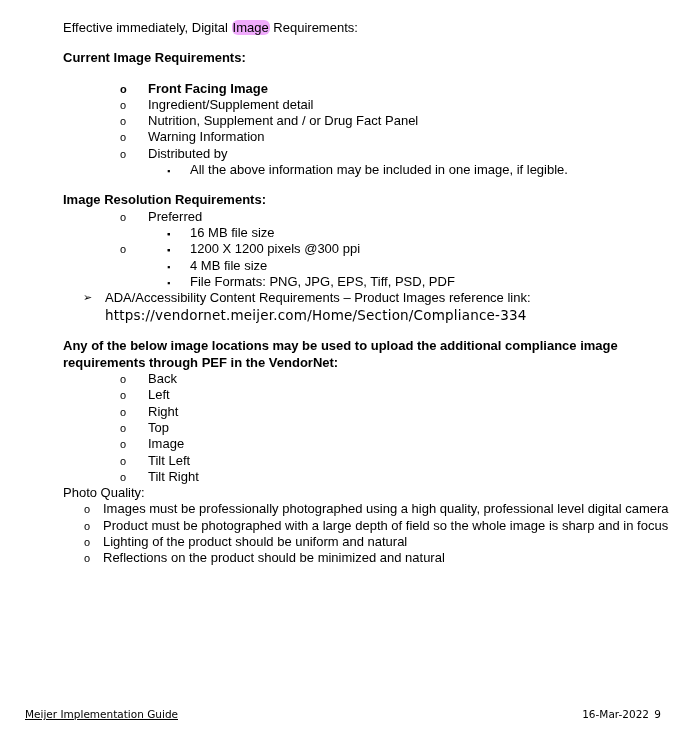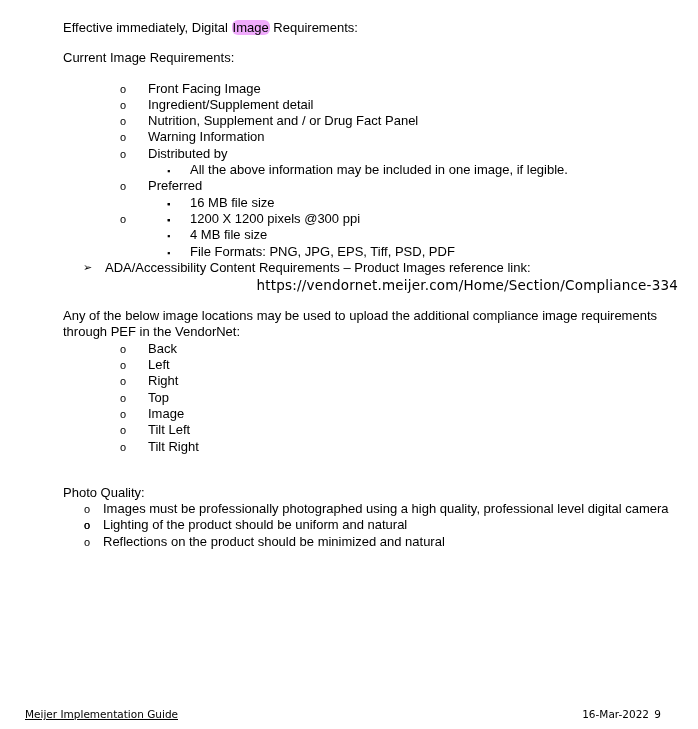--- a/index.html
+++ b/index.html
@@ -28,24 +28,23 @@
   .lv-arrow { padding-left:42px; }
   .lv-arrow .bullet { left:20px; font-size:11px; font-family:"DejaVu Sans", sans-serif; }
   .lv-pq  { padding-left:40px; }
   .lv-pq .bullet { left:21px; font-size:11px; }
   .lv-url {
     padding-left:42px;
     font-family:"DejaVu Sans", sans-serif;
     font-size:13.5px;
     line-height:18px;
     letter-spacing:0.2px;
-    text-align:right;
   }
-  .gap1 { margin-top:14px; }
-  .gap2 { margin-top:30px; }
+  .gap1 { margin-top:14px;font-weight:bold; }
+  .gap2 { }
 
   .hl { padding:0 1px; }
 
   .footer {
     position:absolute;
     left:16px; right:37px; top:708px;
     font-family:"DejaVu Sans", sans-serif;
     font-size:10.5px;
     color:#000;
   }
@@ -64,41 +63,42 @@
     </div>
 
     <div id="lines-host">
         <div class="line lv-h gap1"><span>Current Image Requirements:</span></div>
         <div class="line lv-b1 gap1"><span class="bullet">o</span><span>Front Facing Image</span></div>
         <div class="line lv-b1"><span class="bullet">o</span><span>Ingredient/Supplement detail</span></div>
         <div class="line lv-b1"><span class="bullet">o</span><span>Nutrition, Supplement and / or Drug Fact Panel</span></div>
         <div class="line lv-b1"><span class="bullet">o</span><span>Warning Information</span></div>
         <div class="line lv-b1"><span class="bullet">o</span><span>Distributed by</span></div>
         <div class="line lv-b2"><span class="bullet">▪</span><span>All the above information may be included in one image, if legible.</span></div>
+        <div class="line lv-h gap1"><span>Image Resolution Requirements:</span></div>
         <div class="line lv-b1"><span class="bullet">o</span><span>Preferred</span></div>
         <div class="line lv-b2"><span class="bullet">▪</span></div>
         <div class="line lv-b2"><span class="bullet">▪</span><span>16 MB file size</span></div>
         <div class="line lv-b2"><span class="bullet">▪</span></div>
         <div class="line lv-b1"><span class="bullet">o</span></div>
         <div class="line lv-b2"><span class="bullet">▪</span><span>1200 X 1200 pixels @300 ppi</span></div>
         <div class="line lv-b2"><span class="bullet">▪</span><span>4 MB file size</span></div>
         <div class="line lv-b2"><span class="bullet">▪</span><span>File Formats: PNG, JPG, EPS, Tiff, PSD, PDF</span></div>
         <div class="line lv-arrow"><span class="bullet">➢</span><span>ADA/Accessibility Content Requirements – Product Images reference link:</span></div>
         <div class="line lv-url"><span>https://vendornet.meijer.com/Home/Section/Compliance-334</span></div>
         <div class="line lv-h gap1"><span>Any of the below image locations may be used to upload the additional compliance image requirements through PEF in the VendorNet:</span></div>
         <div class="line lv-b1"><span class="bullet">o</span><span>Back</span></div>
         <div class="line lv-b1"><span class="bullet">o</span><span>Left</span></div>
         <div class="line lv-b1"><span class="bullet">o</span><span>Right</span></div>
         <div class="line lv-b1"><span class="bullet">o</span><span>Top</span></div>
         <div class="line lv-b1"><span class="bullet">o</span><span>Image</span></div>
         <div class="line lv-b1"><span class="bullet">o</span><span>Tilt Left</span></div>
         <div class="line lv-b1"><span class="bullet">o</span><span>Tilt Right</span></div>
         <div class="line lv-h gap2"><span>Photo Quality:</span></div>
         <div class="line lv-pq"><span class="bullet">o</span><span>Images must be professionally photographed using a high quality, professional level digital camera</span></div>
-        <div class="line lv-pq"><span class="bullet">o</span></div>
+        <div class="line lv-pq"><span class="bullet">o</span><span>Product must be photographed with a large depth of field so the whole image is sharp and in focus</span></div>
         <div class="line lv-pq"><span class="bullet">o</span><span>Lighting of the product should be uniform and natural</span></div>
         <div class="line lv-pq"><span class="bullet">o</span><span>Reflections on the product should be minimized and natural</span></div>
       </div>
   </div>
 
   <div class="footer">
     <span class="f-left">Meijer Implementation Guide</span>
     <span class="f-center">16-Mar-2022</span>
     <span class="f-right">9</span>
   </div>

